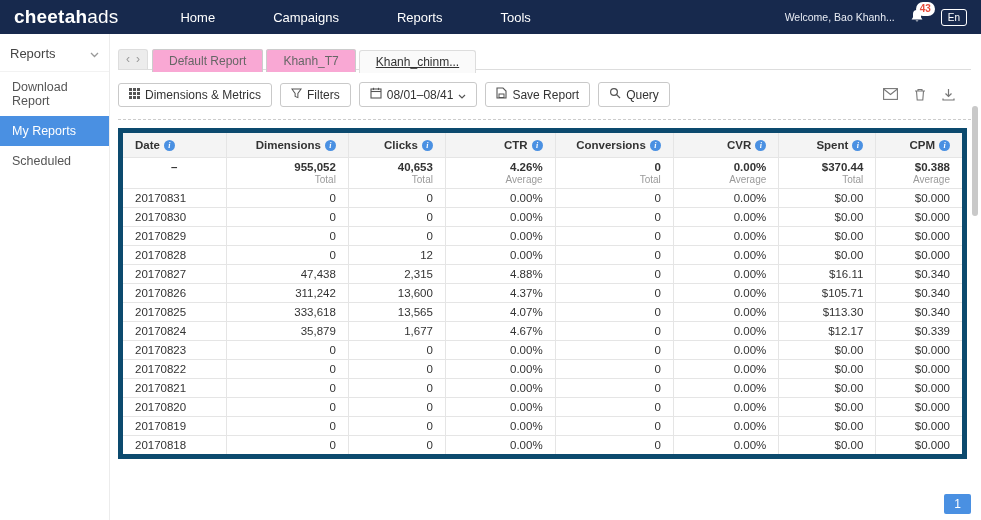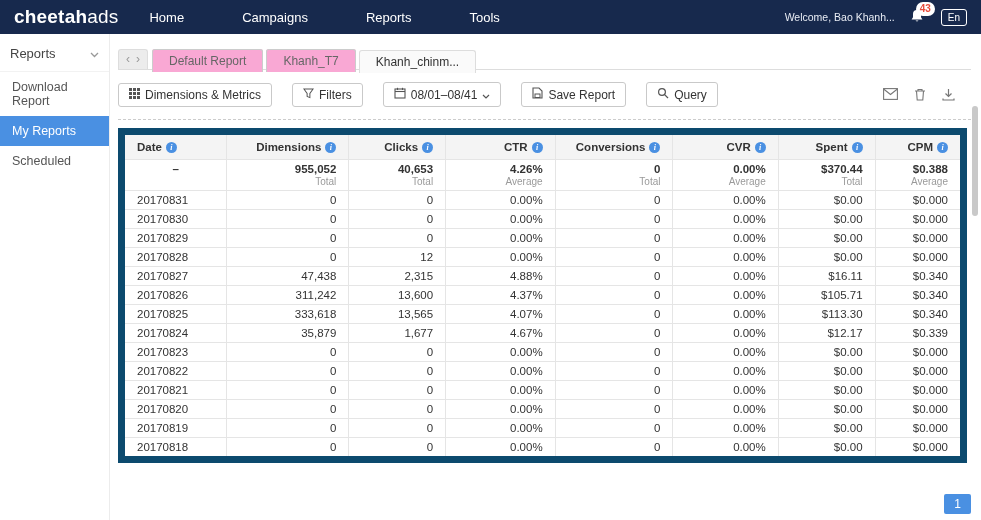--- a/index.html
+++ b/index.html
@@ -5,21 +5,21 @@
   * { margin:0; padding:0; box-sizing:border-box; }
   html,body { width:981px; height:520px; overflow:hidden;
     font-family:"Liberation Sans","DejaVu Sans",sans-serif; background:#fff; color:#333; }
 
   
   .navbar { position:absolute; top:0; left:0; width:981px; height:34px;
     background:var(--navbar,#17294d); display:flex; align-items:center; padding:0 14px; }
   .brand { color:#fff; font-size:19px; letter-spacing:.2px; white-space:nowrap; }
   .brand b { font-weight:700; }
   .brand span.light { font-weight:400; }
-  .nav-items { display:flex; gap:58px; margin-left:31px; }
+  .nav-items { display:flex; gap:58px; margin-left:62px; }
   .nav-item { color:#fff; font-size:13px; text-decoration:none; cursor:pointer; }
   .nav-right { margin-left:auto; display:flex; align-items:center; gap:14px; }
   .welcome { color:#e8ecf4; font-size:10.5px; }
   .bell-wrap { position:relative; width:18px; height:18px; cursor:pointer; }
   .badge { position:absolute; top:-6px; right:-8px; background:#fff; color:#e74c3c;
     font-size:10px; font-weight:700; border-radius:8px; padding:1px 4px; line-height:1.2; }
   .lang-btn { border:1px solid #fff; border-radius:3px; color:#fff; font-size:10px;
     padding:2px 6px; cursor:pointer; }
 
   
@@ -36,36 +36,36 @@
 
   .tabstrip { display:flex; align-items:flex-end; margin:12px 10px 0 8px;
     border-bottom:1px solid #ddd; height:24px; }
   .tab-arrows { display:flex; gap:6px; align-items:center; color:#999; font-size:12px;
     background:#ececec; border:1px solid #ddd; border-bottom:none; padding:2px 7px 3px;
     border-radius:3px 3px 0 0; margin-right:4px; cursor:pointer; }
   .tab { font-size:12px; color:#666; background:#f9a8d4; padding:4px 16px;
     margin-right:3px; border-radius:3px 3px 0 0; cursor:pointer; border:1px solid #ccc;
     border-bottom:none; white-space:nowrap; }
   .tab.active { background:#fafafa; color:#333; position:relative; top:1px;
-    border-color:#ddd; }
-
-  .toolbar { display:flex; align-items:center; gap:20px; margin:12px 10px 0 8px; }
+    border-color:#ddd;text-decoration:underline; }
+
+  .toolbar { display:flex; align-items:center; gap:8px; margin:12px 10px 0 8px; }
   .tbtn { display:inline-flex; align-items:center; gap:5px; border:1px solid #c9c9c9;
     background:#fff; border-radius:3px; padding:4px 10px; font-size:12px; color:#333;
     cursor:pointer; white-space:nowrap; }
   .tbtn svg { flex:0 0 auto; }
   .tool-icons { margin-left:auto; display:flex; gap:16px; margin-right:16px; }
   .tool-icon { cursor:pointer; color:#777; display:flex; }
 
   .dashed-sep { border-top:1px dashed #ccc; margin:12px 10px 0 8px; }
 
   
   .table-wrap { margin:8px 14px 0 8px; }
   .report-table { width:100%; border-collapse:collapse; table-layout:fixed;
-    border:7px solid #0c4a6e; }
+    border:5px solid #0c4a6e; }
   .report-table th, .report-table td { border:1px solid #e5e5e5; font-size:11.5px;
     padding:3px 12px; text-align:right; overflow:hidden; white-space:nowrap; }
   .report-table thead th { background:#f4f4f4; color:#333; font-weight:600;
     padding:6px 12px; cursor:pointer; }
   .c-date { text-align:left !important; }
   .report-table th:nth-child(1){width:12.5%}
   .report-table th:nth-child(2){width:14.5%}
   .report-table th:nth-child(3){width:11.5%}
   .report-table th:nth-child(4){width:13%}
   .report-table th:nth-child(5){width:14%}

